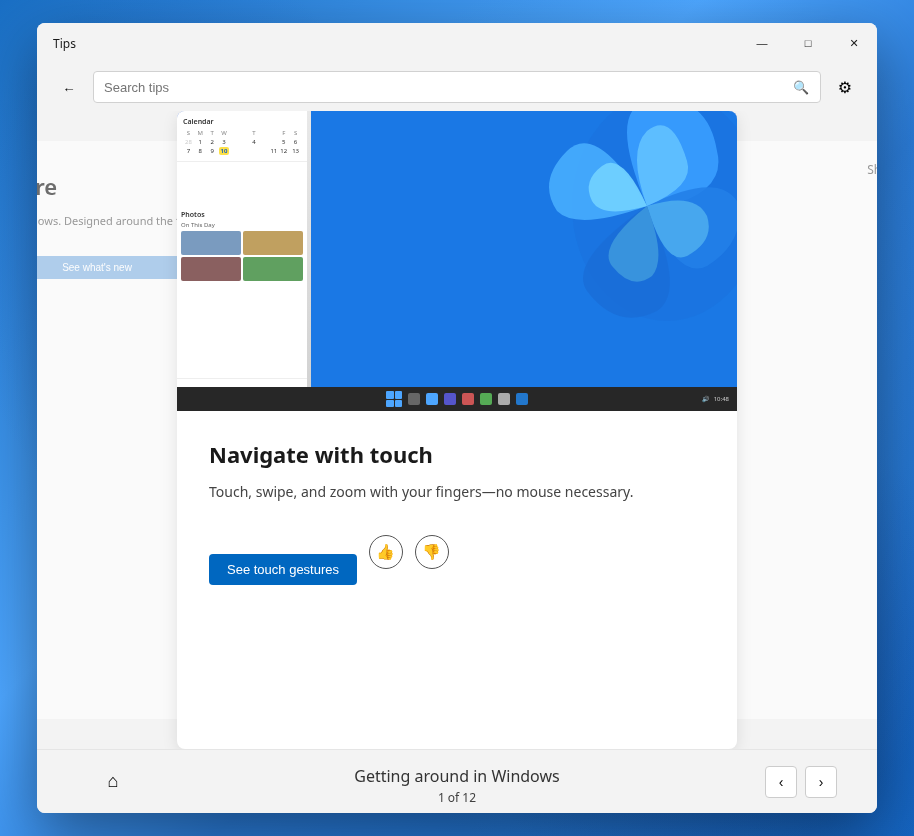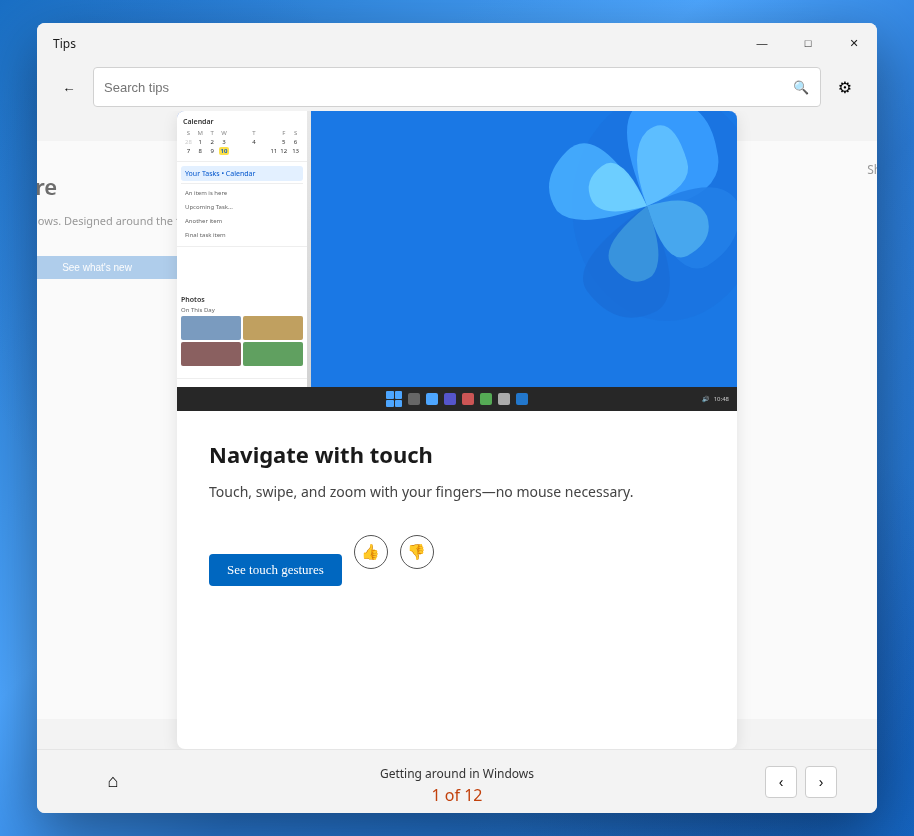--- a/index.html
+++ b/index.html
@@ -99,21 +99,21 @@
       align-items: center;
       justify-content: center;
       cursor: pointer;
       border-radius: 4px;
       border: none;
       background: transparent;
     }
 
     .search-input-wrapper {
       flex: 1;
-      height: 40px;
+      height: 32px;
       background: white;
       border: 1px solid #d1d1d1;
       border-radius: 4px;
       display: flex;
       align-items: center;
       padding: 0 10px;
       gap: 6px;
     }
 
     .search-input {
@@ -324,21 +324,21 @@
     }
 
     .btn-primary {
       background: #0067c0;
       color: white;
       border: none;
       border-radius: 4px;
       padding: 8px 18px;
       font-size: 13px;
       cursor: pointer;
-      font-family: Liberation Serif, serif;
+      font-family: Liberation Sans, sans-serif;
       margin-top: 36px;
     }
 
     .thumb-btn {
       width: 34px;
       height: 34px;
       display: flex;
       align-items: center;
       justify-content: center;
       border: 1.5px solid #555;
@@ -361,28 +361,28 @@
     }
 
     .footer-nav {
       display: flex;
       flex-direction: column;
       align-items: center;
       gap: 2px;
     }
 
     .footer-category {
-      font-size: 12px;
+      font-size: 16px;
       color: #333;
       margin-top: 8px;
     }
 
     .footer-progress {
-      font-size: 16px;
-      color: #c2410c;
+      font-size: 12px;
+      color: #404040;
     }
 
     .footer-home-btn {
       position: absolute;
       left: 60px;
       width: 32px;
       height: 32px;
       display: flex;
       align-items: center;
       justify-content: center;
@@ -532,28 +532,20 @@
                     <div style="font-size:6px;color:#333;text-align:center;">7</div>
                     <div style="font-size:6px;color:#333;text-align:center;">8</div>
                     <div style="font-size:6px;color:#333;text-align:center;">9</div>
                     <div style="font-size:6px;color:#0055cc;font-weight:600;text-align:center;background:#fde047;border-radius:2px;">10</div>
                     <div style="font-size:6px;color:#333;text-align:center;padding-left:40px;">11</div>
                     <div style="font-size:6px;color:#333;text-align:center;">12</div>
                     <div style="font-size:6px;color:#333;text-align:center;">13</div>
                   </div>
                 </div>
 
-                <div style="padding:4px;border-bottom:1px solid #eee;">
-                  <div class="panel-item selected">Your Tasks • Calendar</div>
-                  <div style="height:1px;background:#eee;margin:2px 0;"></div>
-                  <div class="panel-item" style="font-size:6px;color:#666;">An item is here</div>
-                  <div class="panel-item" style="font-size:6px;color:#666;">Upcoming Task...</div>
-                  <div class="panel-item" style="font-size:6px;color:#666;">Another item</div>
-                  <div class="panel-item" style="font-size:6px;color:#666;">Final task item</div>
-                </div>
 
 
                 <div style="padding:4px;margin-top:44px;">
                   <div style="font-size:7px;font-weight:600;margin-bottom:2px;color:#333;">Photos</div>
                   <div style="font-size:6px;color:#666;margin-bottom:2px;">On This Day</div>
                   <div class="photo-widget">
                     <div class="photo-cell"></div>
                     <div class="photo-cell"></div>
                     <div class="photo-cell"></div>
                     <div class="photo-cell"></div>

